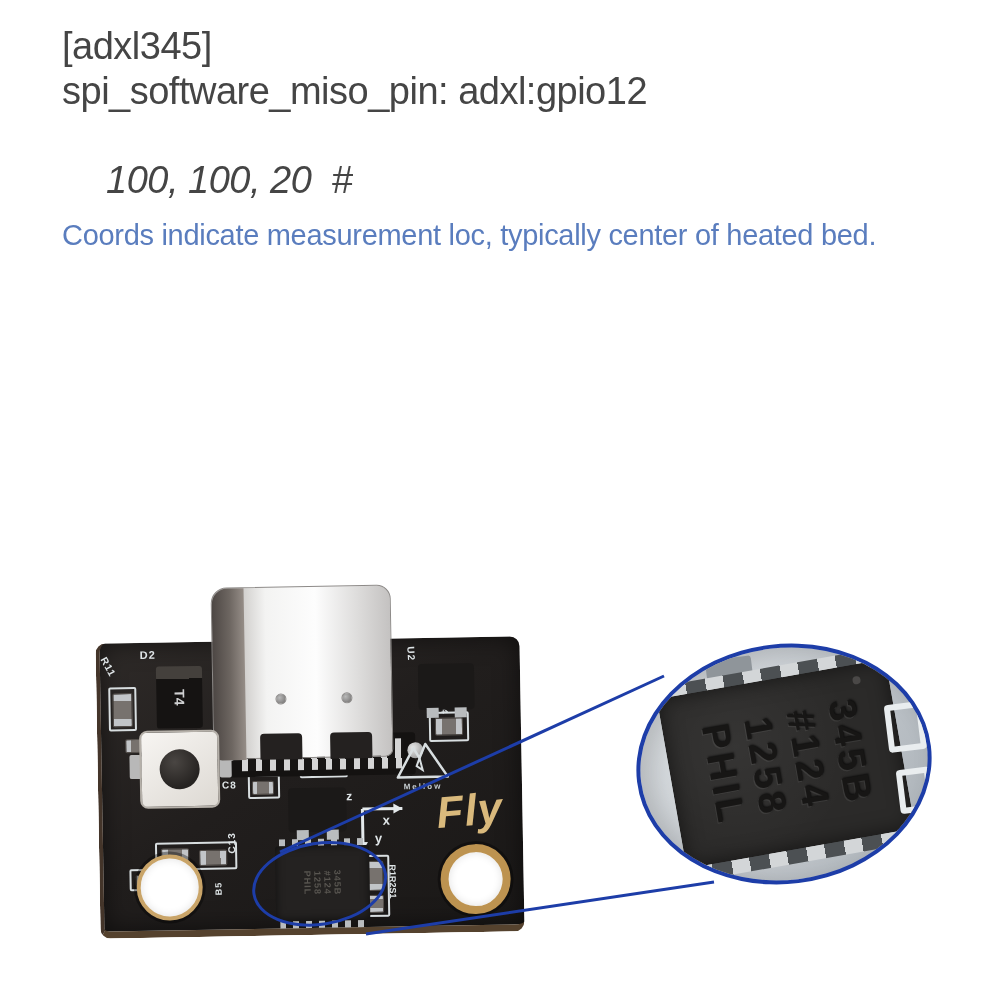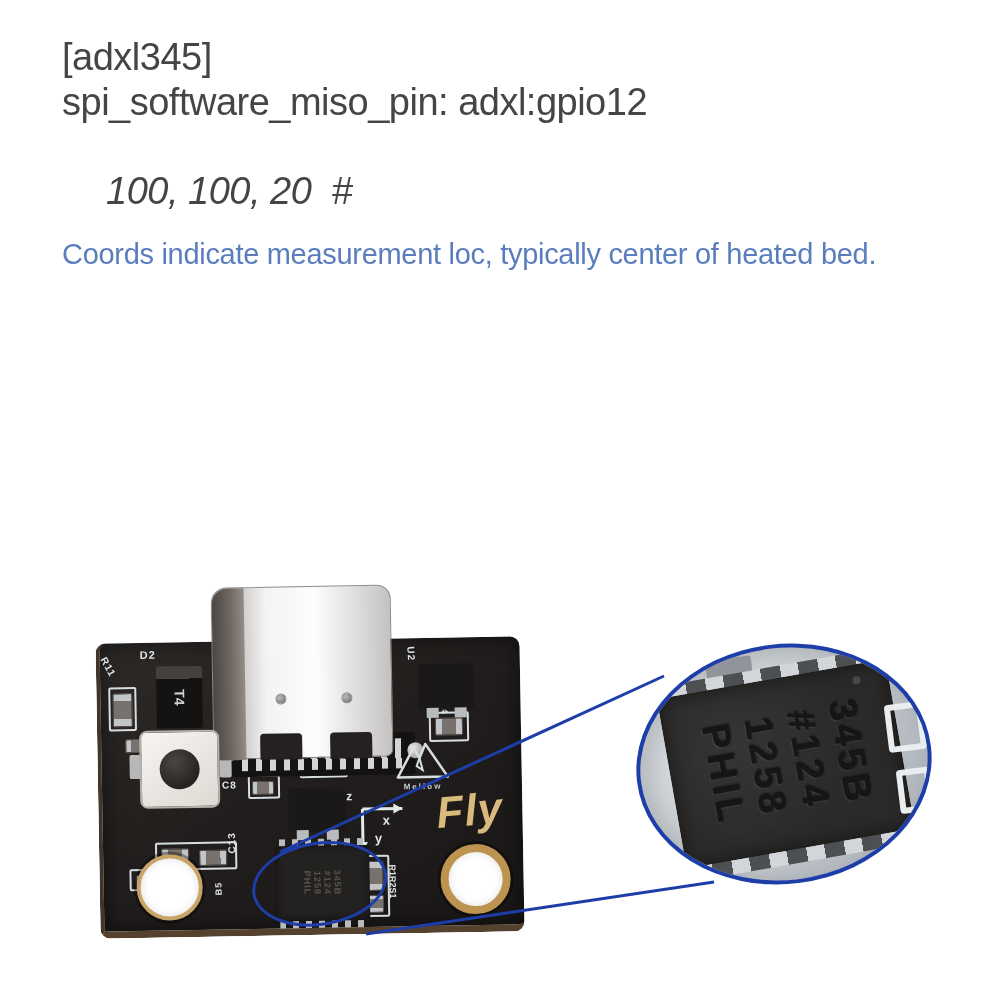--- a/index.html
+++ b/index.html
@@ -1,24 +1,24 @@
 <!DOCTYPE html>
 <html><head>
 <meta charset="utf-8">
 <style>
   * { margin:0; padding:0; box-sizing:border-box; }
   body { background:#ffffff; font-family:"Liberation Sans", sans-serif; }
   .page { position:relative; width:1001px; height:1001px; background:#ffffff; overflow:hidden; }
 
   
-  .code-block { position:absolute; left:62px; top:35px; color:#454545; }
+  .code-block { position:absolute; left:62px; top:24px; color:#454545; }
   .code-line { font-size:38px; line-height:45px; font-weight:300; letter-spacing:-0.5px; white-space:pre; }
   .code-line.indent { padding-left:44px;font-style:italic; }
   .gap { height:44px; }
-  .caption { margin-top:24px; font-size:29px; font-weight:300; color:#5a7dbe; letter-spacing:-0.3px; white-space:pre; }
+  .caption { margin-top:16px; font-size:29px; font-weight:300; color:#5a7dbe; letter-spacing:-0.3px; white-space:pre; }
 
   
   .board { position:absolute; left:98px; top:640px; width:424px; height:295px;
            background:linear-gradient(150deg,#2e2a28 0%,#211e1d 45%,#1a1817 100%);
            border-radius:10px; transform:rotate(-1deg);
            border-left:4px solid #44352a; border-bottom:7px solid #55422e;
            box-shadow:inset 0 0 24px rgba(0,0,0,.55); z-index:2; }
   .board * { position:absolute; }
 
   .sk { font-size:11px; font-weight:bold; color:#dfe5e7; letter-spacing:1px; white-space:nowrap; }

